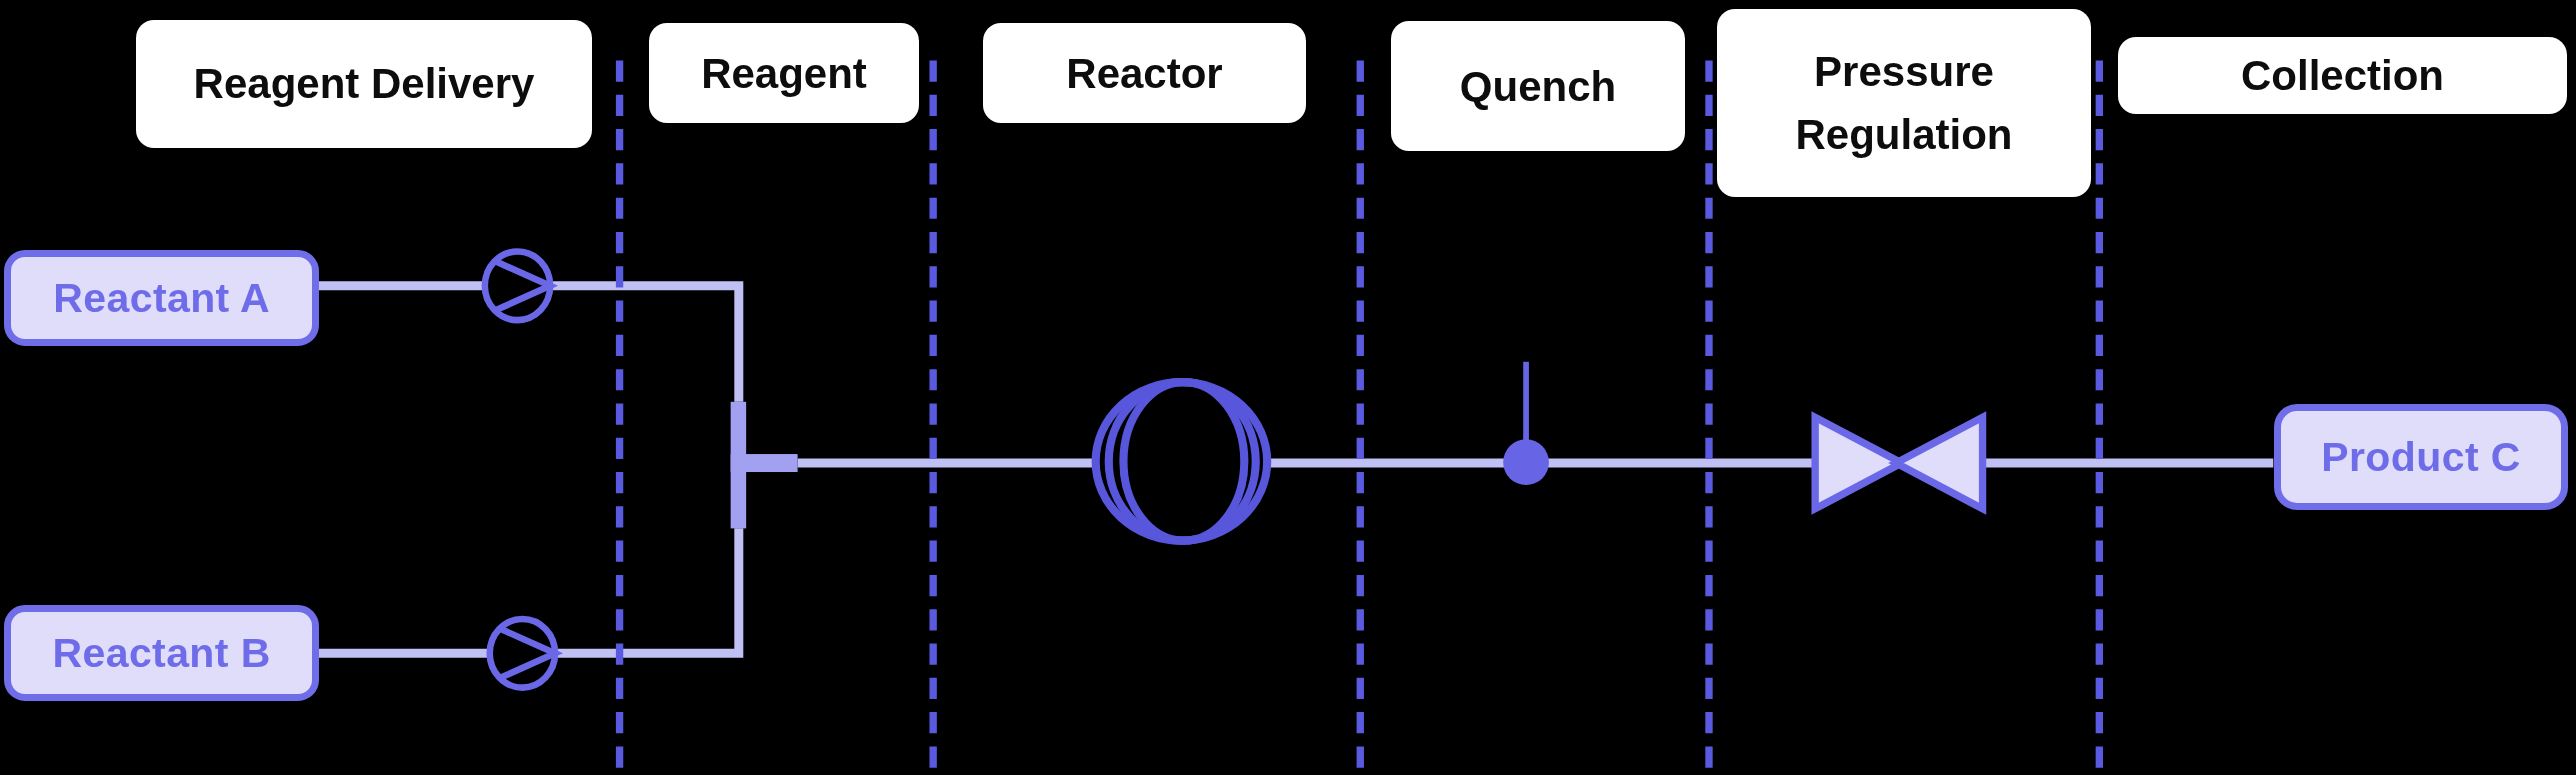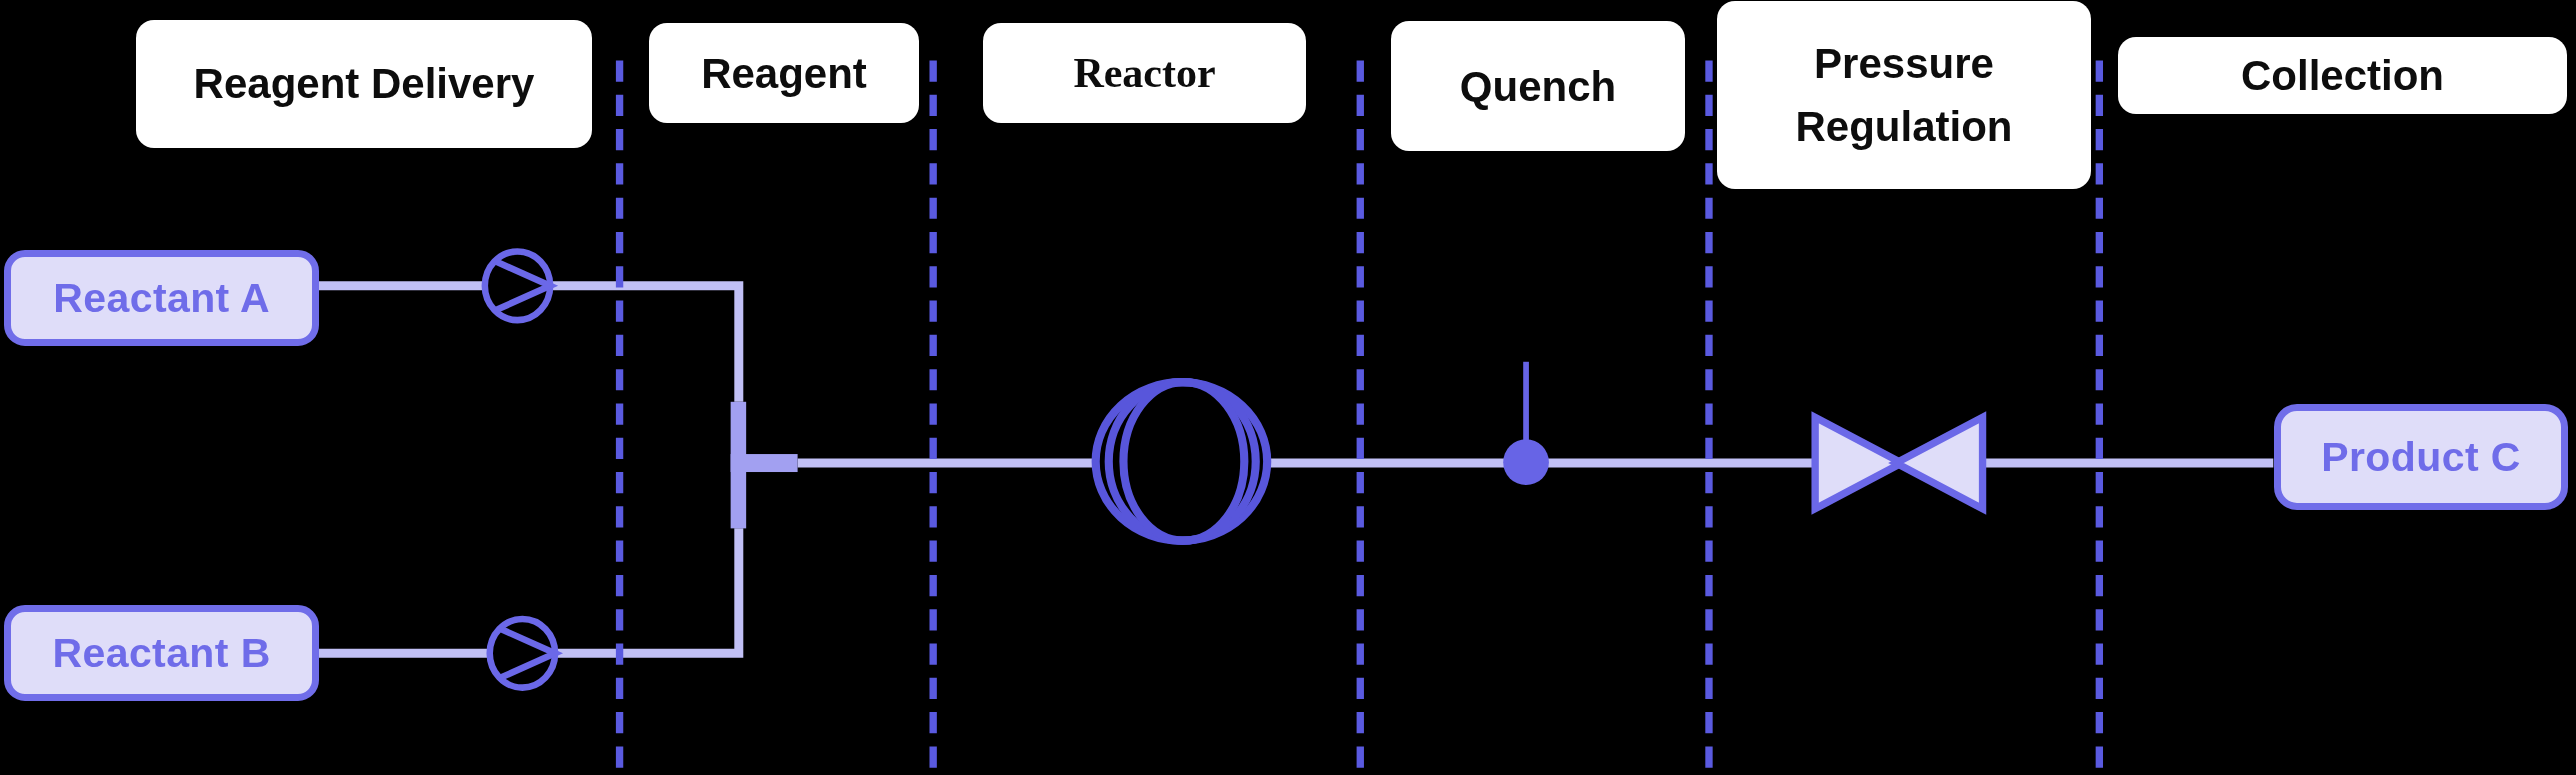--- a/index.html
+++ b/index.html
@@ -104,27 +104,27 @@
       <line x1="2570" y1="74" x2="2570" y2="949" stroke="#5a5ae0" stroke-width="9" stroke-dasharray="26 16"></line>
     </g>
   </svg>
 
   <div class="stage-label" style="left:136px; top:19.6px;  width:456px; height:128px;">
     <span>Reagent Delivery</span>
   </div>
   <div class="stage-label" style="left:649px; top:23px;  width:270px; height:100px;">
     <span>Reagent</span>
   </div>
-  <div class="stage-label" style="left:983px; top:23px; width:323px; height:100px;font-family:Liberation Serif, serif;">
+  <div class="stage-label" style="left:983px; top:23px; width:323px; height:100px;">
     <span>Reactor</span>
   </div>
   <div class="stage-label" style="left:1391px; top:21px; width:294px; height:130px;">
     <span>Quench</span>
   </div>
-  <div class="stage-label" style="left:1717px; top:1px;  width:374px; height:188px; padding:0 33px; box-sizing:border-box;">
+  <div class="stage-label" style="left:1717px; top:9px;  width:374px; height:188px; padding:0 33px; box-sizing:border-box;">
     <span>Pressure Regulation</span>
   </div>
   <div class="stage-label" style="left:2118px; top:37px; width:449px; height:77px;justify-content:center;">
     <span>Collection</span>
   </div>
 
   <div class="node-box" style="left:4.1px; top:238px; width:315px; height:96px;margin-top:12px;">
     <span>Reactant A</span>
   </div>
   <div class="node-box" style="left:4.1px; top:605px; width:315px; height:96px;">

